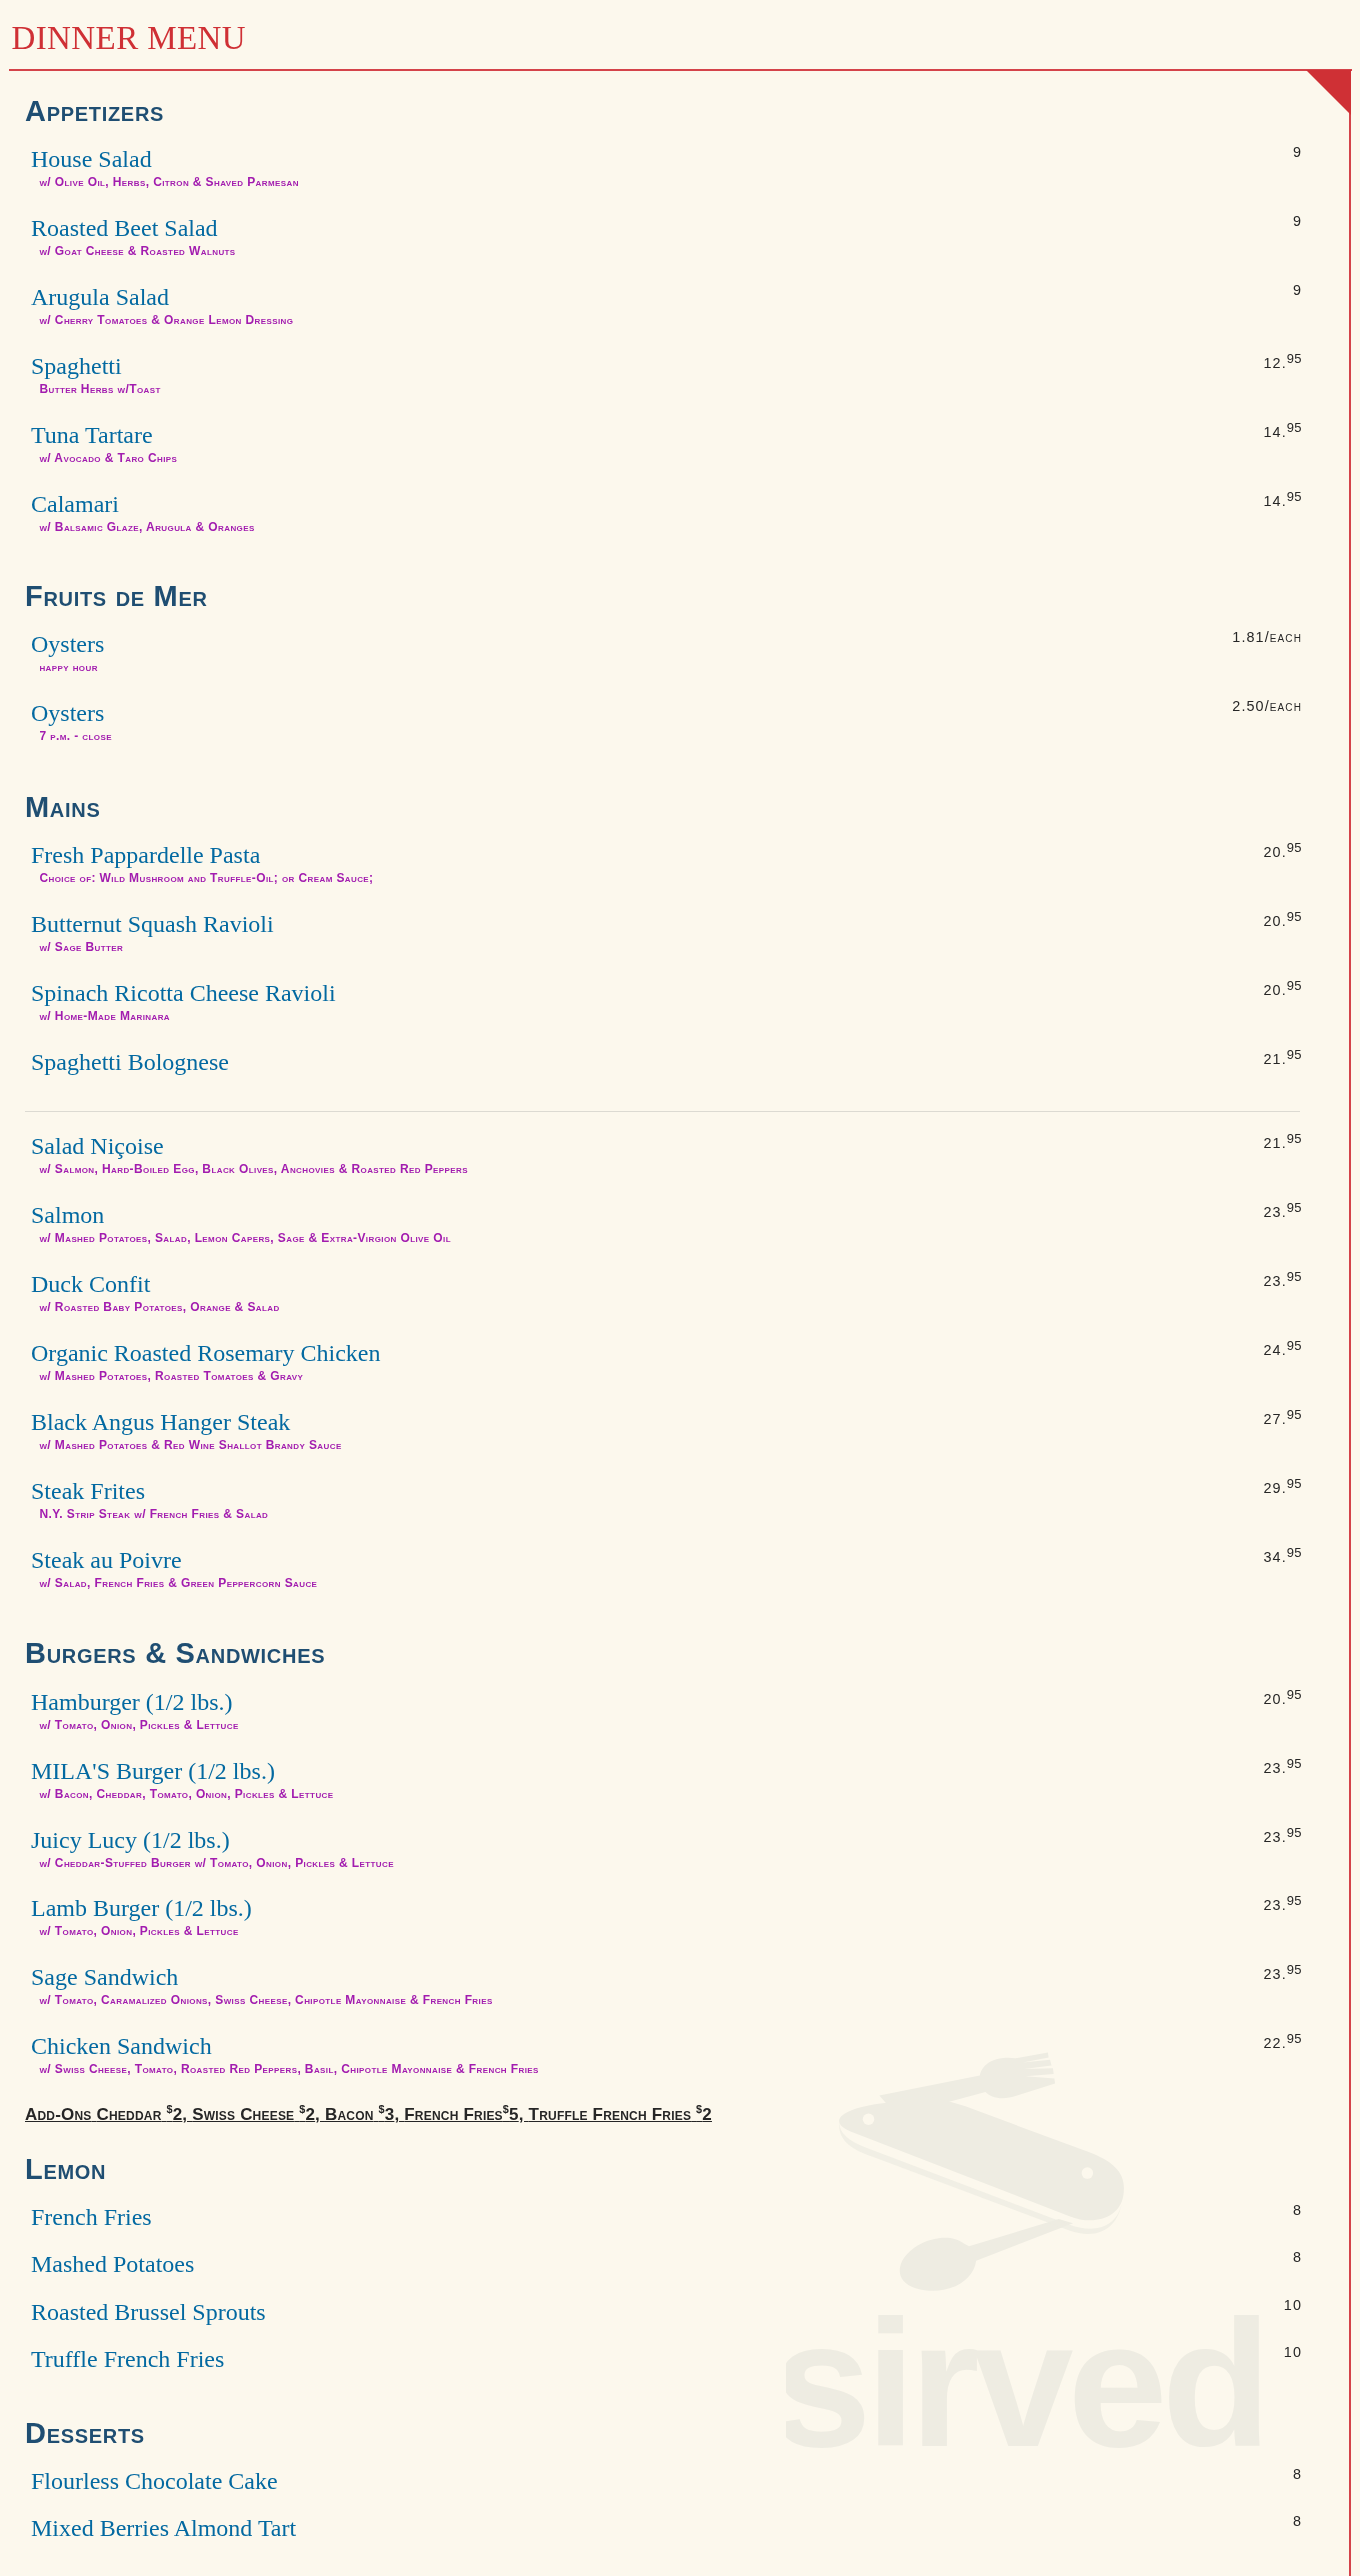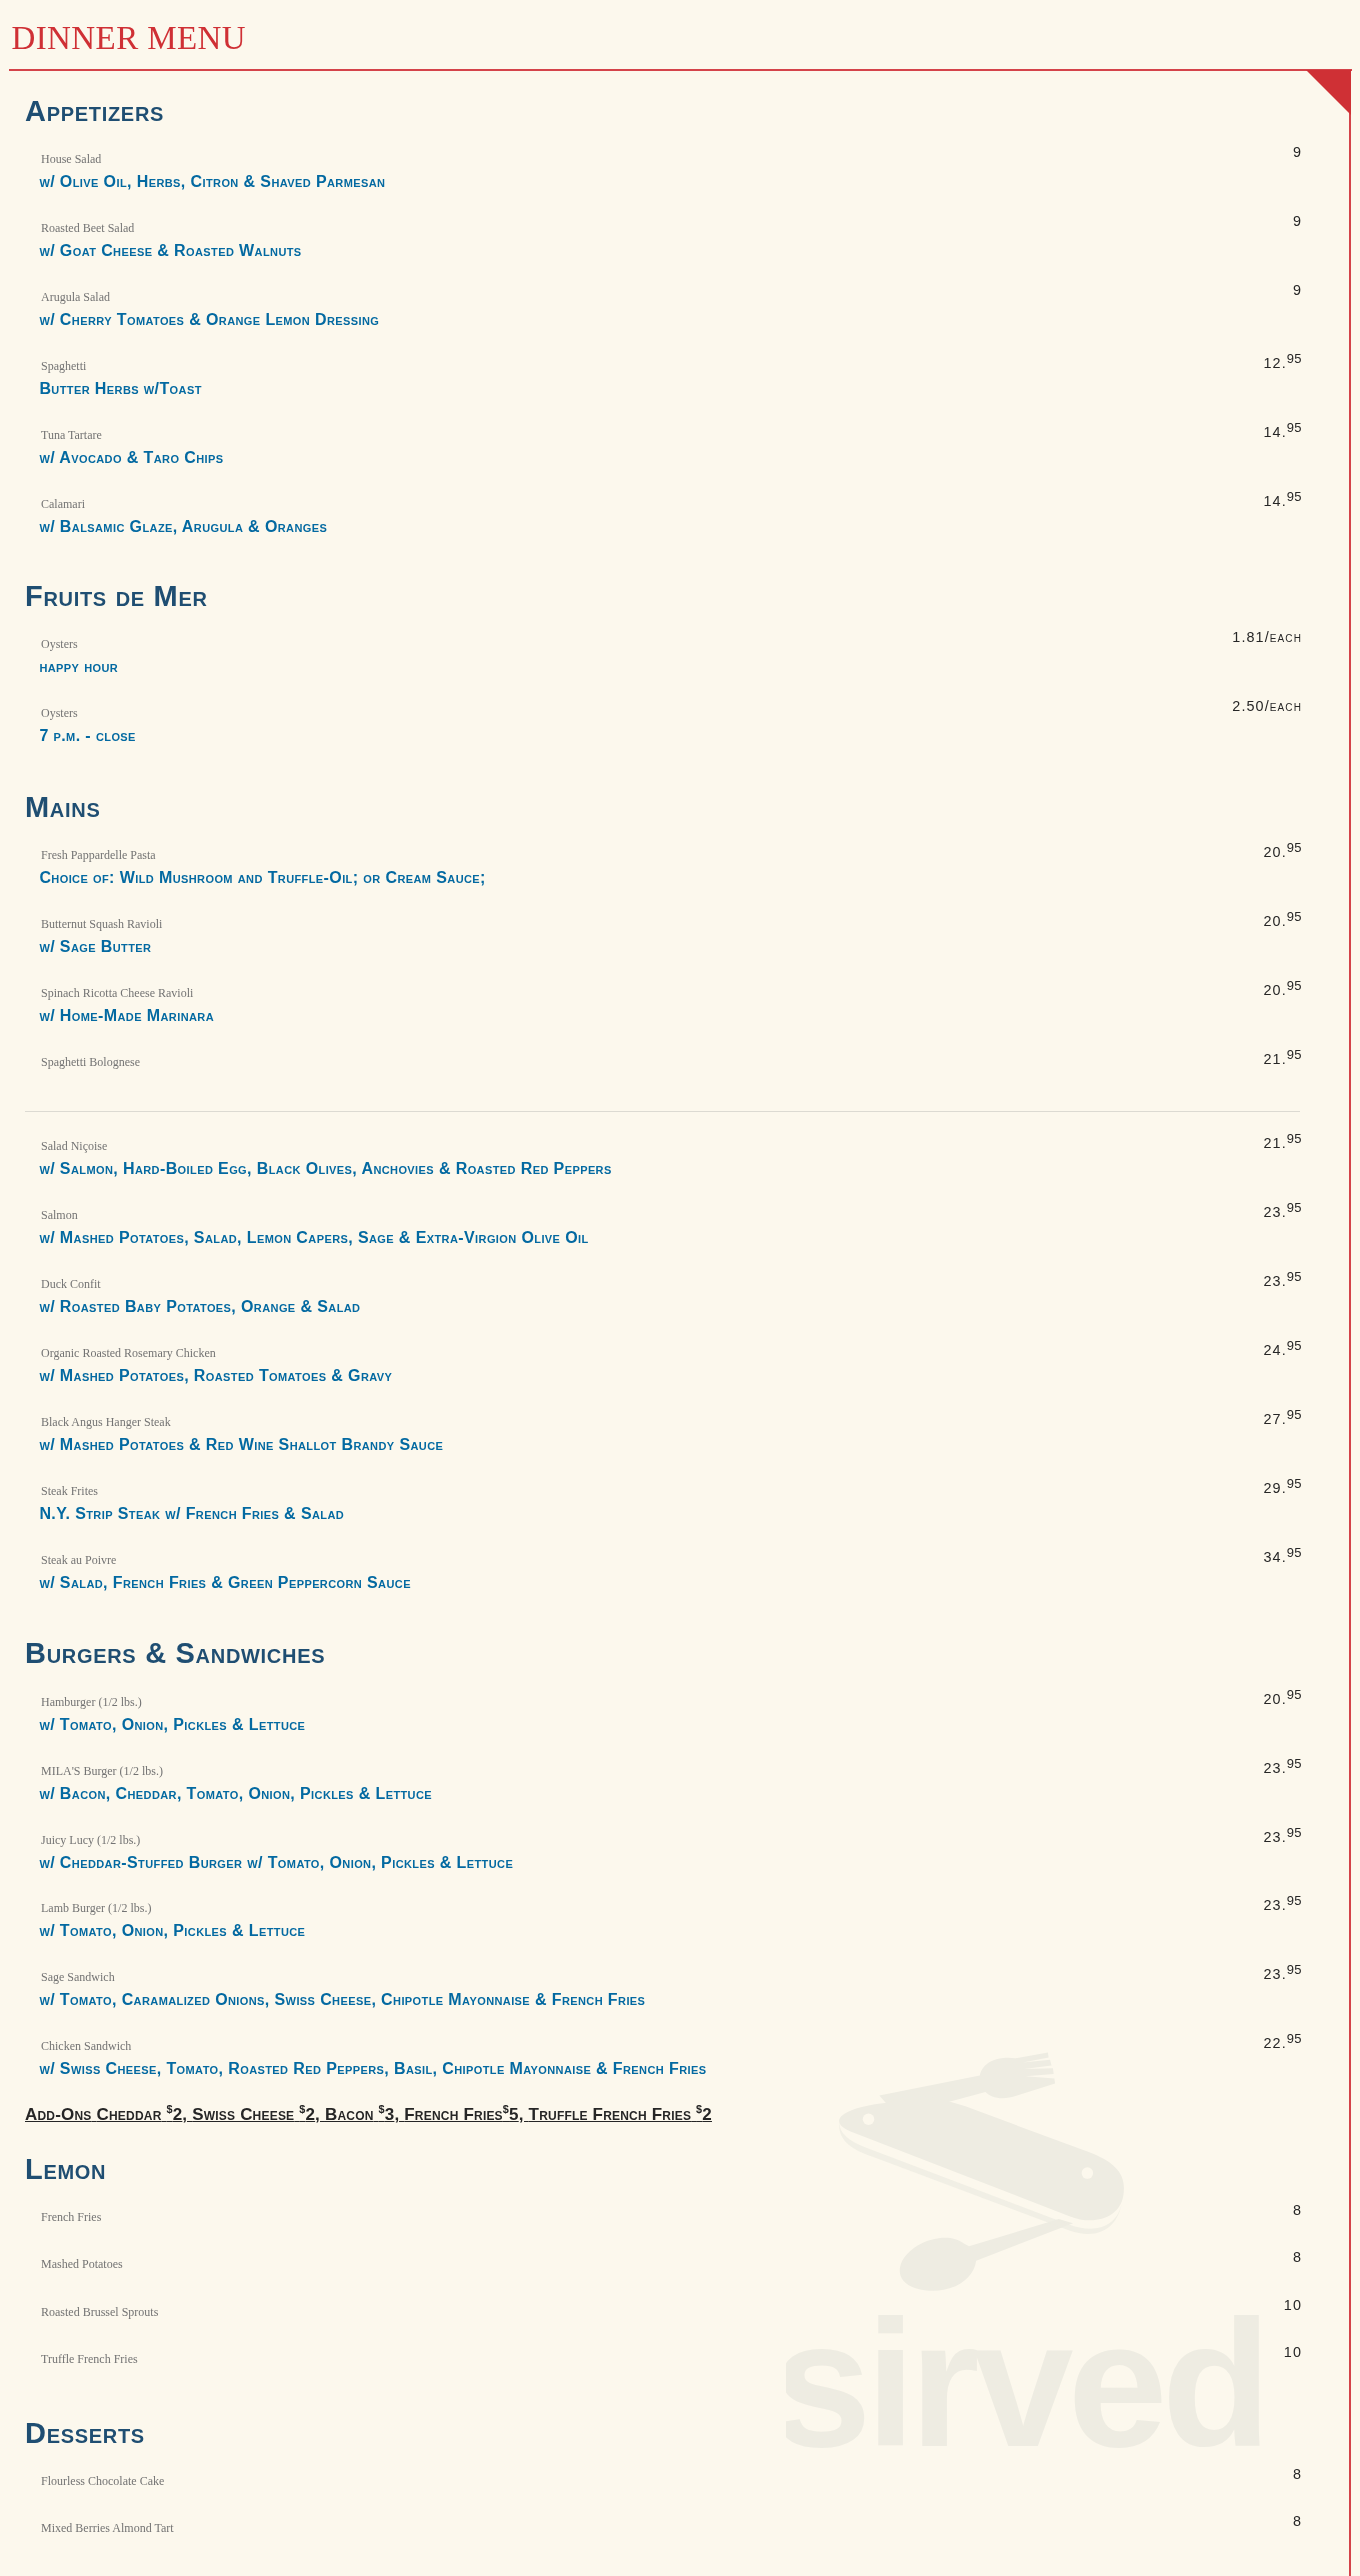--- a/index.html
+++ b/index.html
@@ -22,25 +22,25 @@
   .watermark { position:absolute; left:786px; top:2031px; width:531px; height:488px; pointer-events:none; }
 
   .menu { position:absolute; left:25px; top:0; width:1277px; }
   .section-heading {
     position:absolute; left:0; margin:0;
     font-family:"Liberation Sans", sans-serif; font-weight:bold;
     font-variant:small-caps; font-size:29px; line-height:32px; color:#1f4e72;
     letter-spacing:0.7px;
   }
   .item { position:absolute; left:0; width:1277px; height:57px; }
-  .item-name { position:absolute; left:16px; top:0; font-size:12px; line-height:24.4px; color:#737373; white-space:nowrap; }
+  .item-name { position:absolute; left:6px; top:0; font-size:24px; line-height:24.4px; color:#0369a1; white-space:nowrap; }
   .item-desc {
     position:absolute; left:14.4px; top:26px;
     font-family:"Liberation Sans", sans-serif; font-weight:bold; font-variant:small-caps;
-    font-size:16px; line-height:18.7px; color:#0369a1; letter-spacing:0.4px; white-space:nowrap;
+    font-size:12px; line-height:18.7px; color:#a21caf; letter-spacing:0.4px; white-space:nowrap;
   }
   .item-price {
     position:absolute; right:0; top:-4.3px;
     font-family:"Liberation Sans", sans-serif; font-size:14.4px; line-height:18.7px;
     letter-spacing:1.1px; color:#262626; white-space:nowrap; font-variant:small-caps;
   }
   .item-price sup { font-size:13px; vertical-align:5px; letter-spacing:0.4px; }
   .divider { position:absolute; left:0; top:1111px; width:1275px; height:1.4px; background:#dcdad2; }
   .addons {
     position:absolute; left:0; top:2099px;

